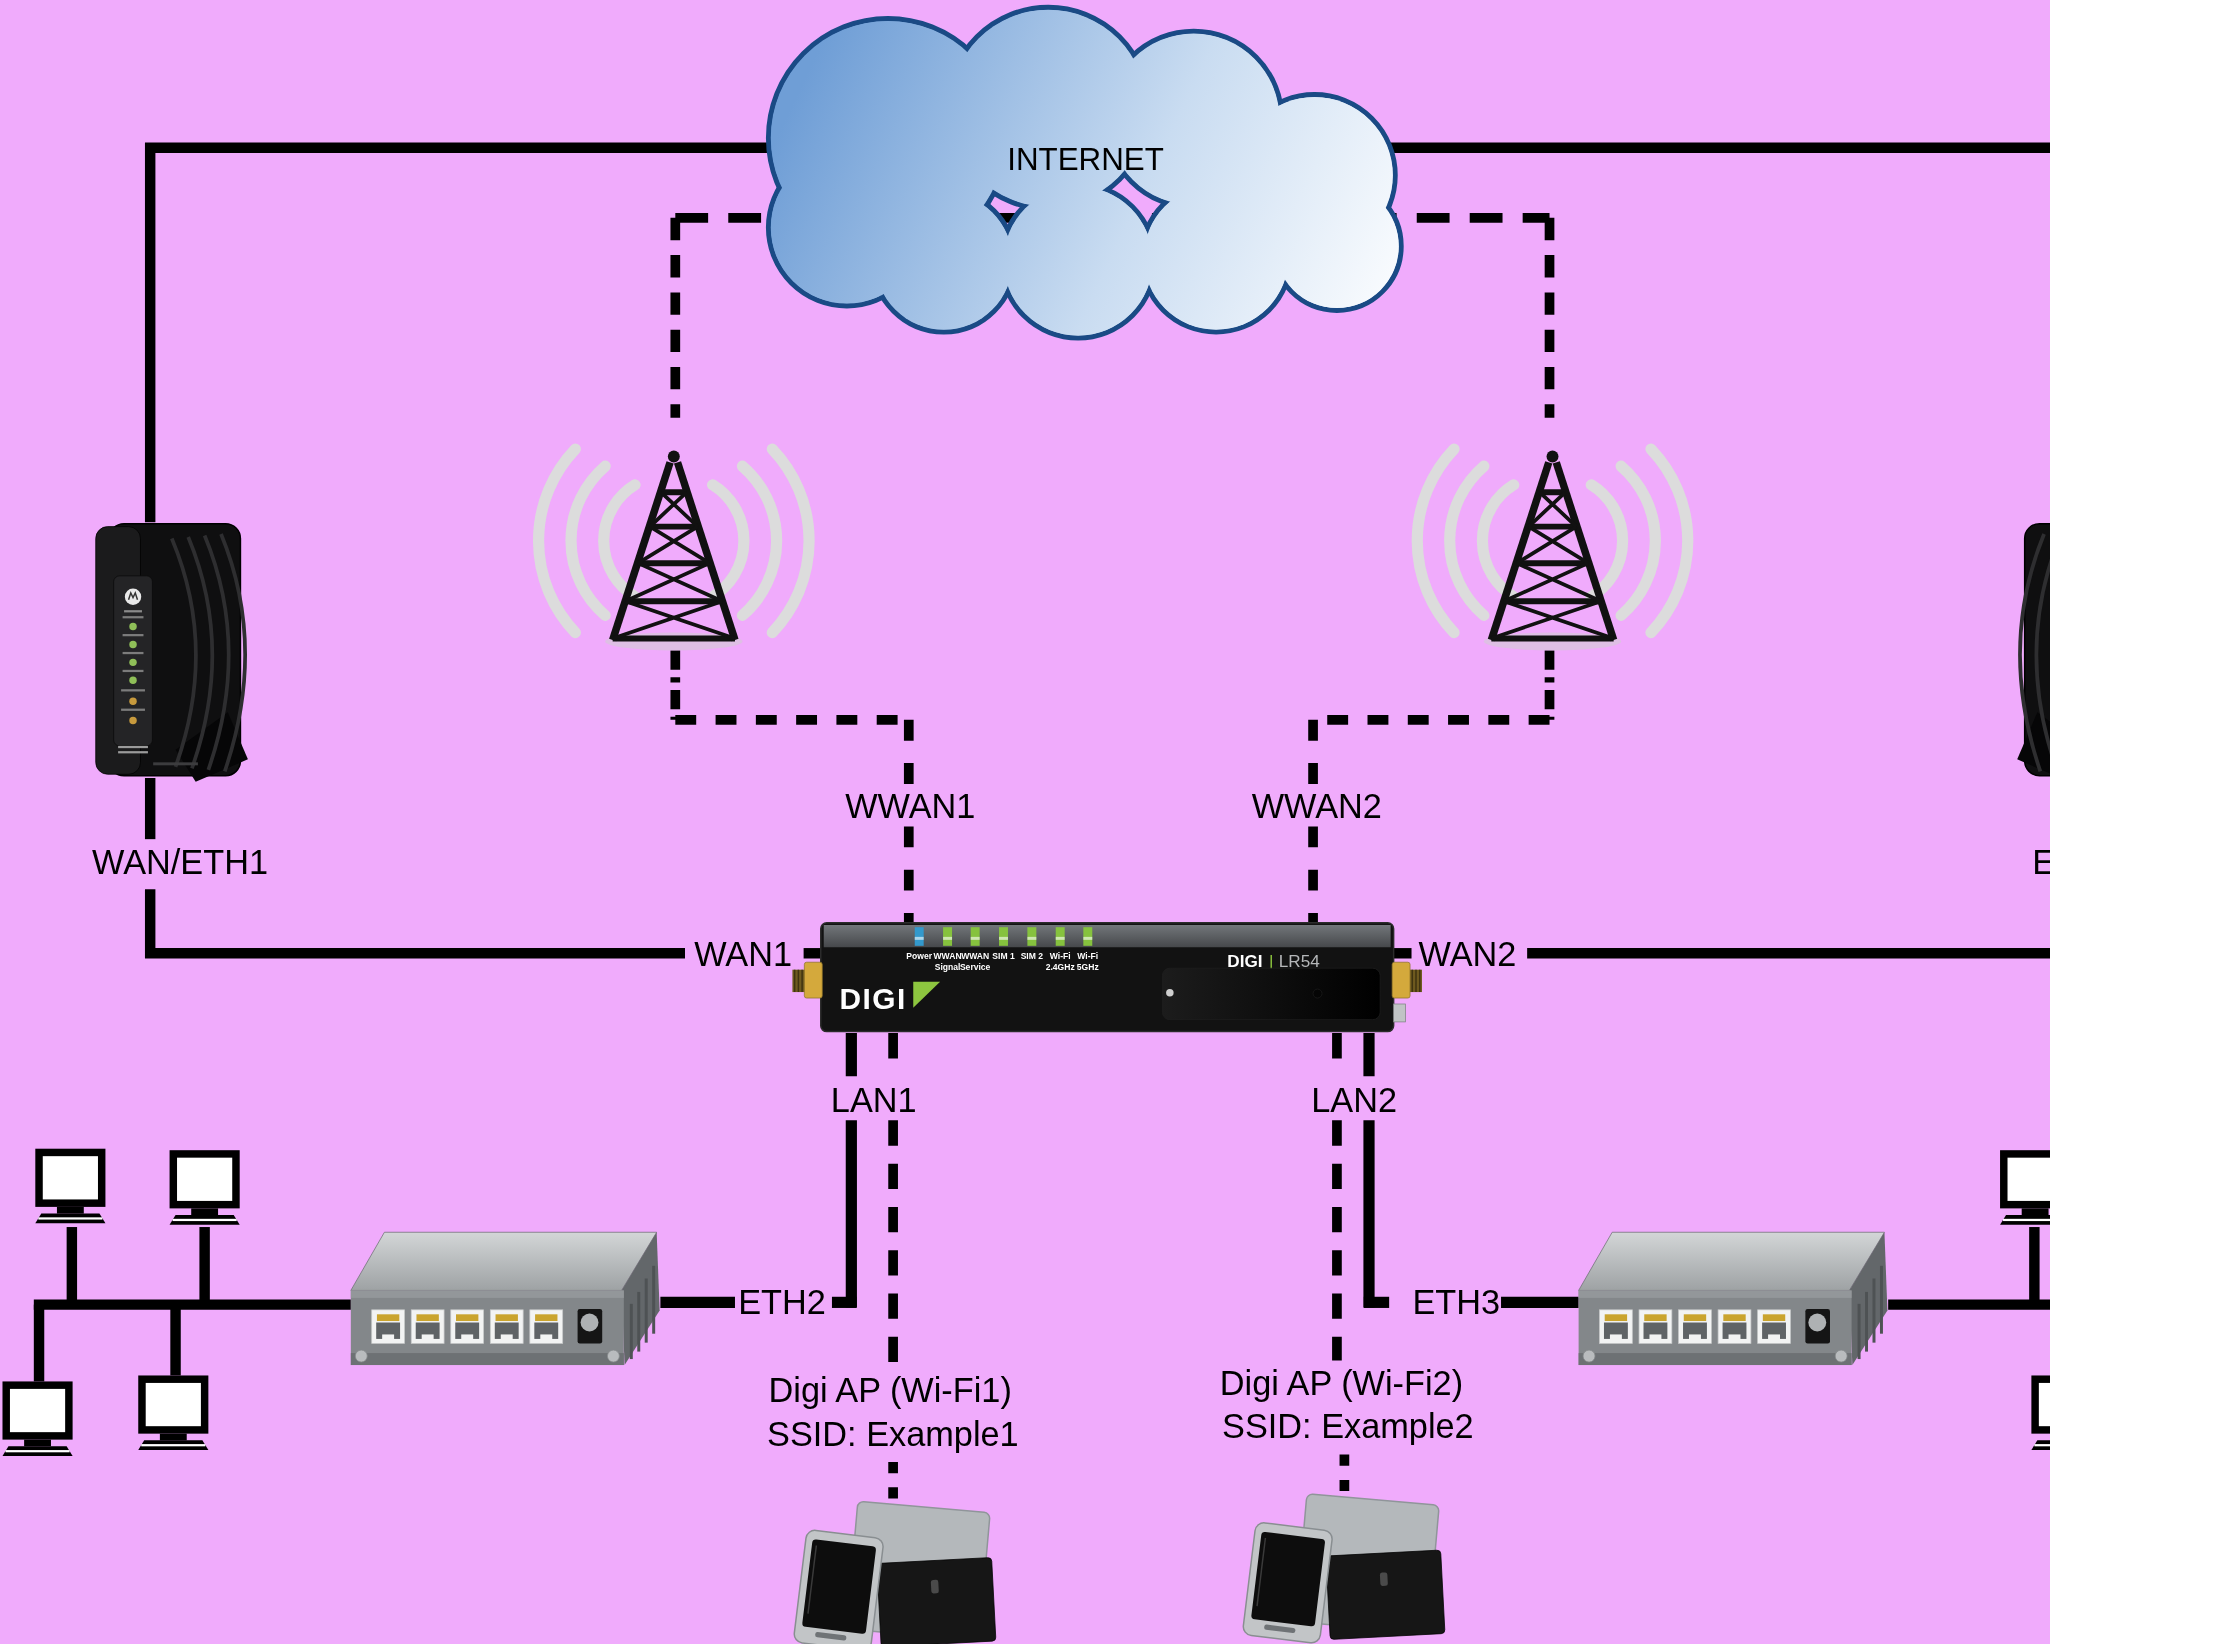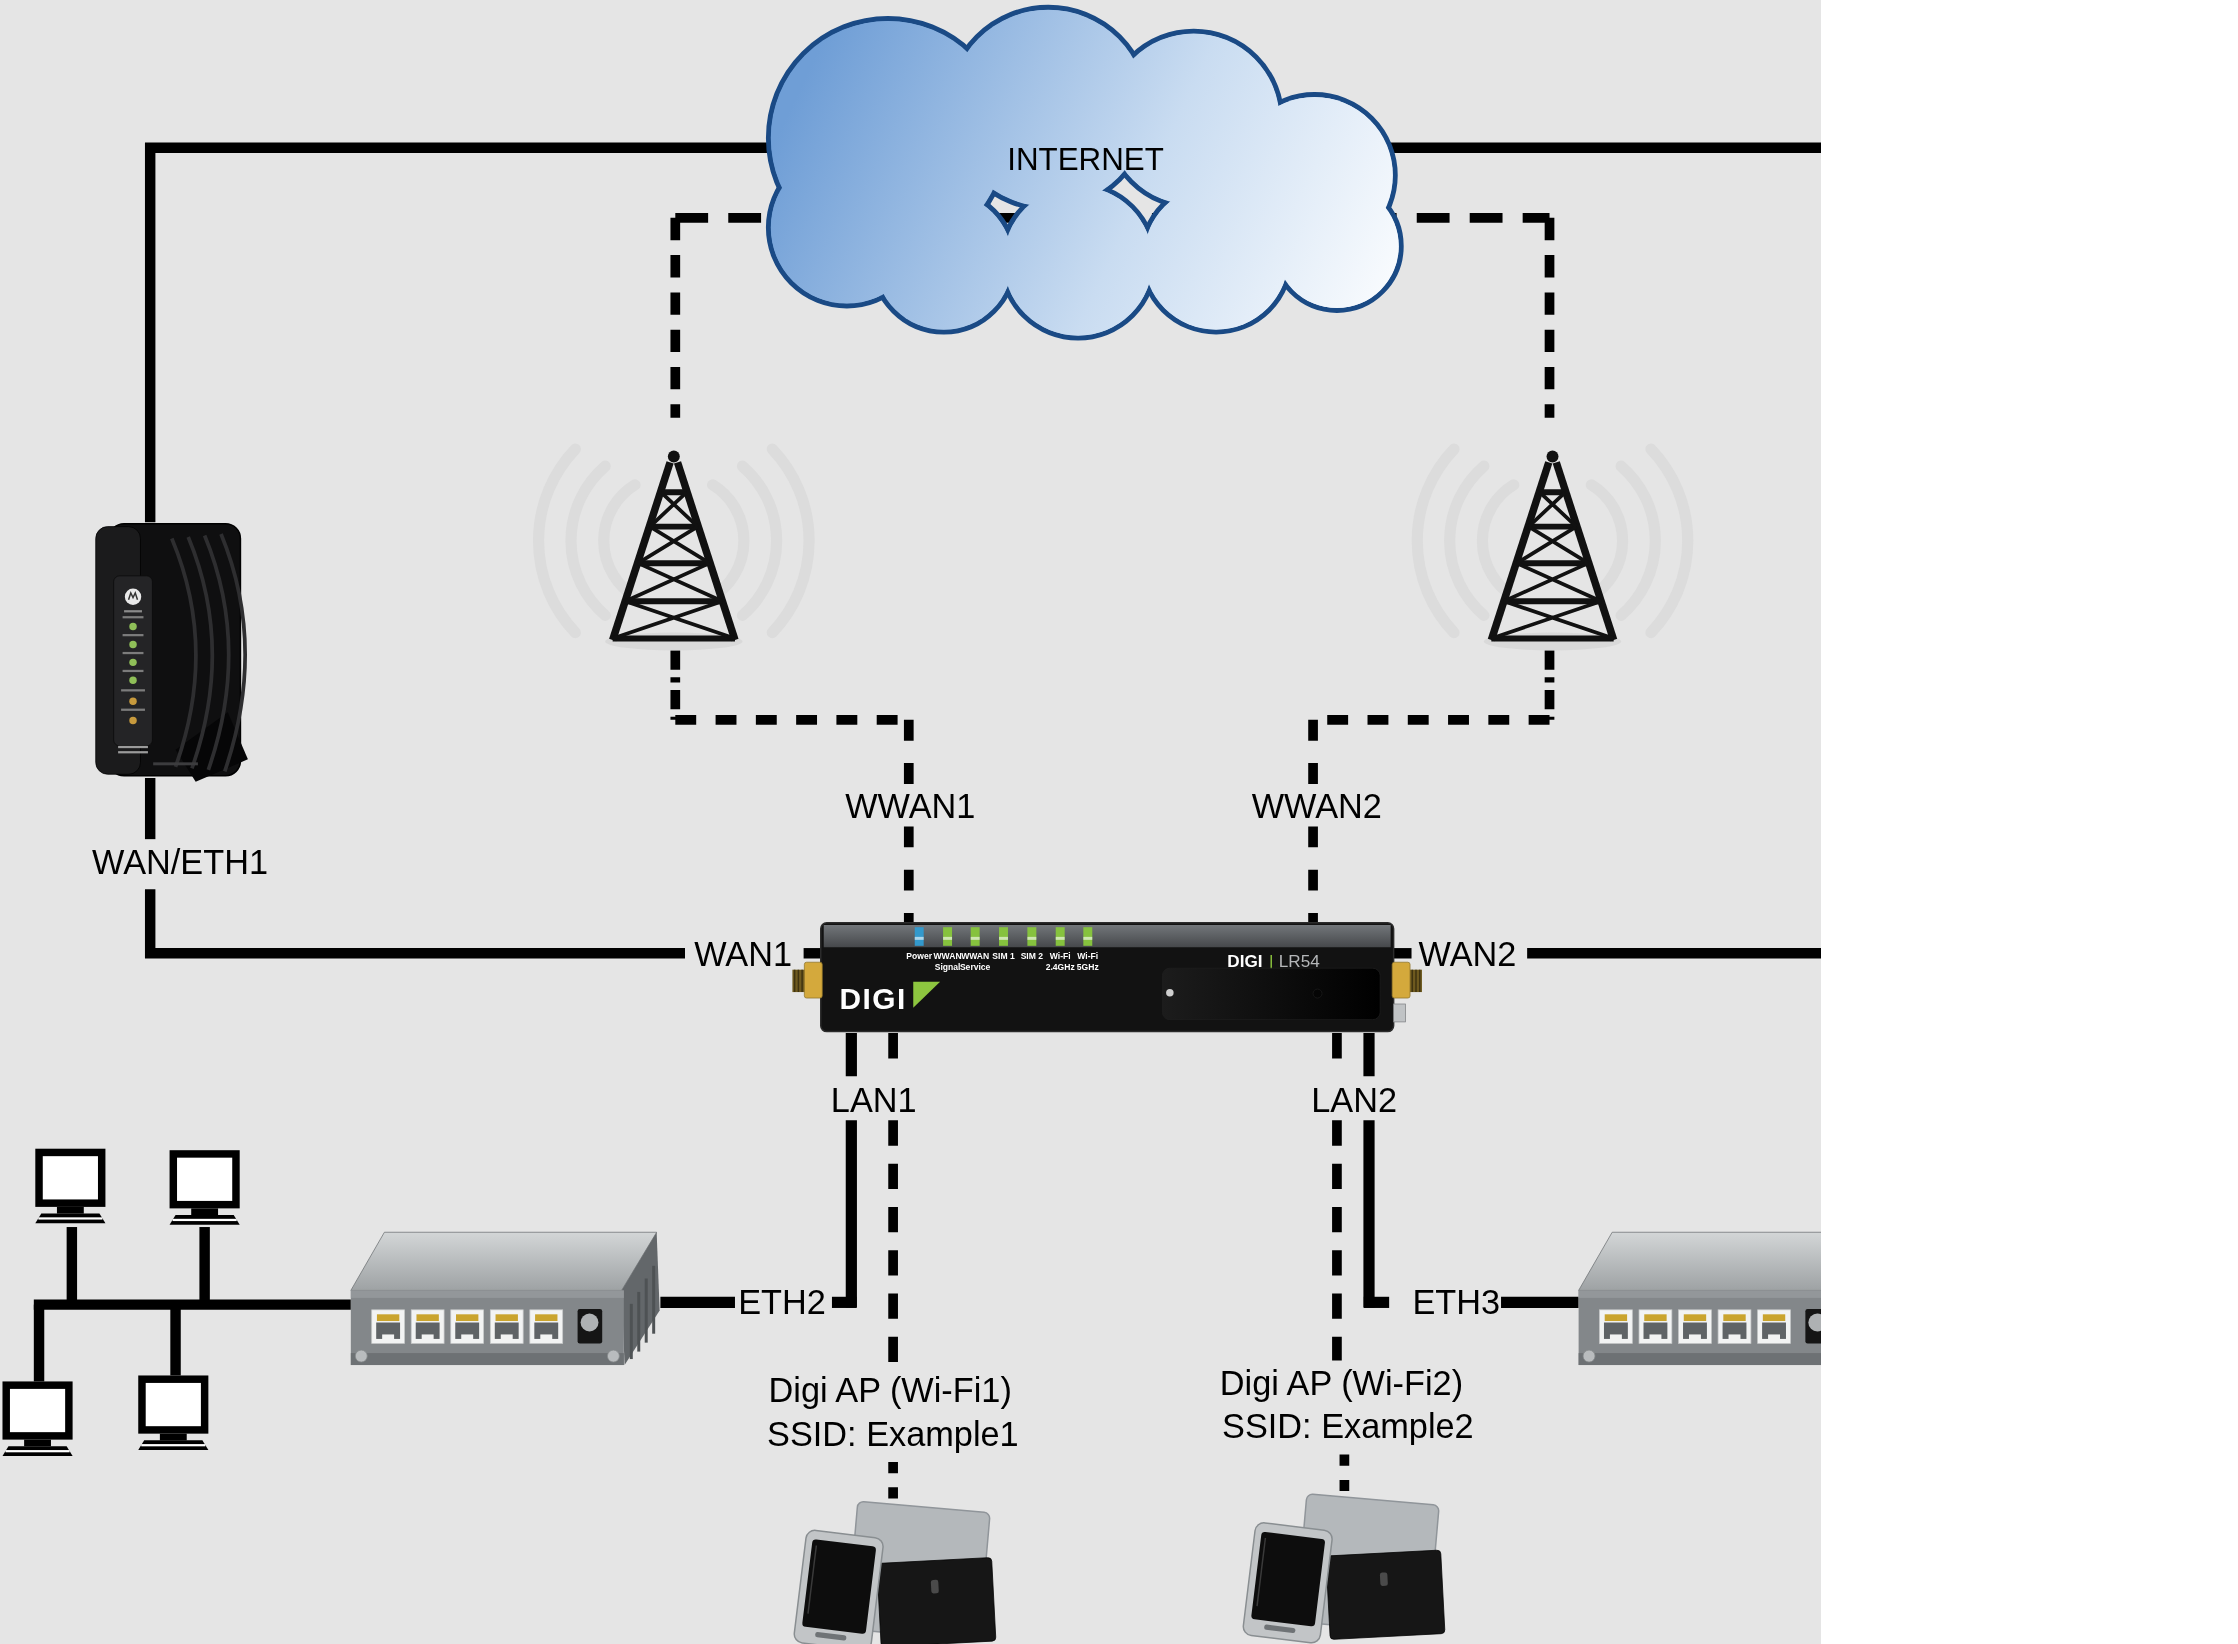--- a/index.html
+++ b/index.html
@@ -1,16 +1,16 @@
 <!DOCTYPE html>
 <html style="font-size:12px"><head>
 <meta charset="utf-8">
 <style>
   html,body{margin:0;padding:0;background:#ffffff;}
-  .stage{position:relative;width:1821px;height:1644px;background:#e5e5e5;overflow:hidden;
+  .stage{position:relative;width:2050px;height:1644px;background:#f0abfc;overflow:hidden;
          font-family:"Liberation Sans", sans-serif;}
   svg{display:block;}
   text{font-family:"Liberation Sans", sans-serif;}
   .lbl{font-size:46px;fill:#000;}
   .cloudlbl{font-size:42px;fill:#000;}
   .ledlbl{font-size:11.5px;font-weight:700;fill:#ffffff;}
 </style>
 </head>
 <body>
 

